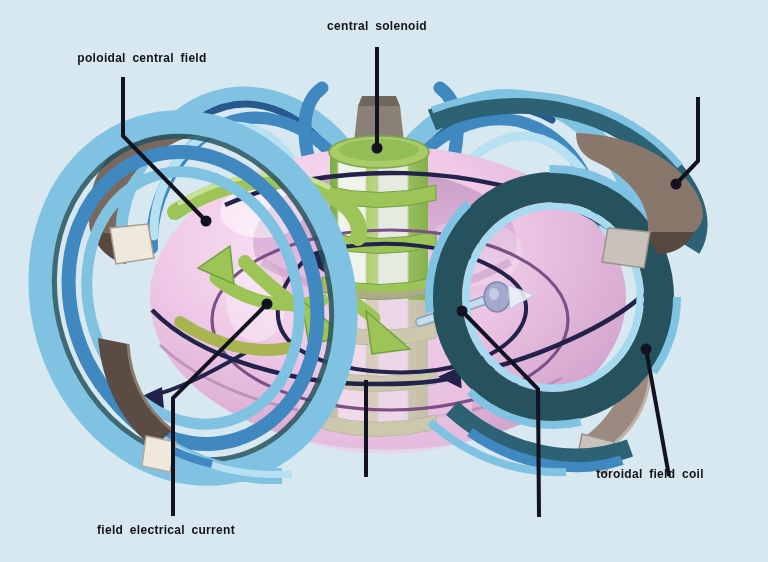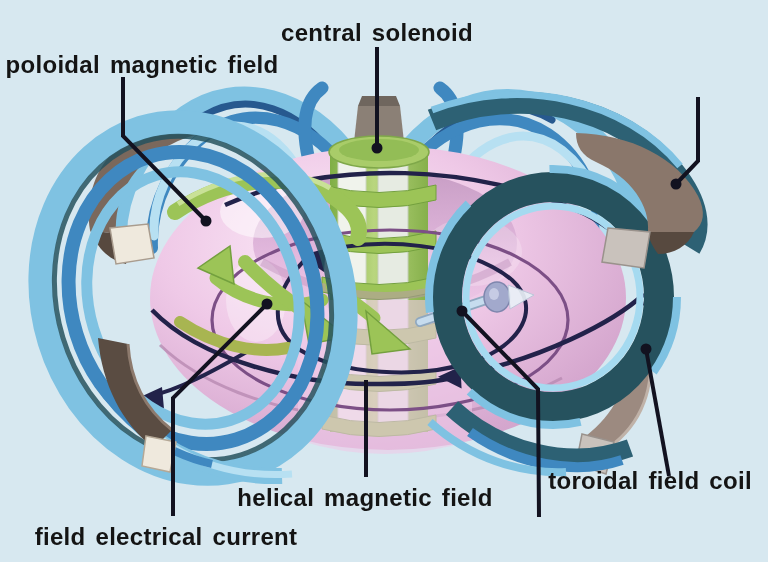--- a/index.html
+++ b/index.html
@@ -11,21 +11,21 @@
     --panel-white:#f0f3ec;
     --brown:#7a685c; --brown-dark:#57493f; --brown-light:#9c8a80; --cap-cream:#efe9dd; --cap-gray:#c9c2bc;
     --field-navy:#22224a; --current-purple:#7c4f86;
     --steel:#c6dcee; --steel-disc:#a2a9cc;
   }
   html,body{margin:0;padding:0;}
   body{width:768px;height:562px;background:var(--background);position:relative;overflow:hidden;
        font-family:"Liberation Sans", sans-serif;}
   .stage{position:absolute;inset:0;}
   .lbl{position:absolute;transform:translateX(-50%);white-space:nowrap;
-       font-weight:bold;font-size:24px;letter-spacing:.3px;word-spacing:3px;color:var(--label-text);}
+       font-weight:bold;font-size:12px;letter-spacing:.3px;word-spacing:3px;color:var(--label-text);}
   svg{position:absolute;left:0;top:0;}
 </style>
 </head>
 <body>
 
 <div class="stage">
 <svg width="768" height="562" viewBox="0 0 768 562">
   <defs>
     <radialGradient id="plasmaG" cx="38%" cy="32%" r="80%">
       <stop offset="0%" style="stop-color:var(--plasma-light)"></stop>
@@ -180,18 +180,17 @@
     <polyline points="267,304 173,398 173,516"></polyline>
     <circle cx="267" cy="304" r="5.5" style="fill:var(--pointer)" stroke="none"></circle>
     <line x1="366" y1="380" x2="366" y2="477"></line>
     <polyline points="462,311 538,389 539,517"></polyline>
     <circle cx="462" cy="311" r="5.5" style="fill:var(--pointer)" stroke="none"></circle>
     <line x1="646" y1="349" x2="669" y2="476"></line>
     <circle cx="646" cy="349" r="5.5" style="fill:var(--pointer)" stroke="none"></circle>
   </g>
 </svg>
 
-  <div class="lbl" style="left:142px;top:51px">poloidal magnetic field</div>
+  <div class="lbl" style="left:142px;top:51px">poloidal central field</div>
   <div class="lbl" style="left:377px;top:19px">central solenoid</div>
   <div class="lbl" style="left:166px;top:523px">field electrical current</div>
-  <div class="lbl" style="left:365px;top:484px">helical magnetic field</div>
   <div class="lbl" style="left:650px;top:467px">toroidal field coil</div>
 </div>
 
 </body></html>

